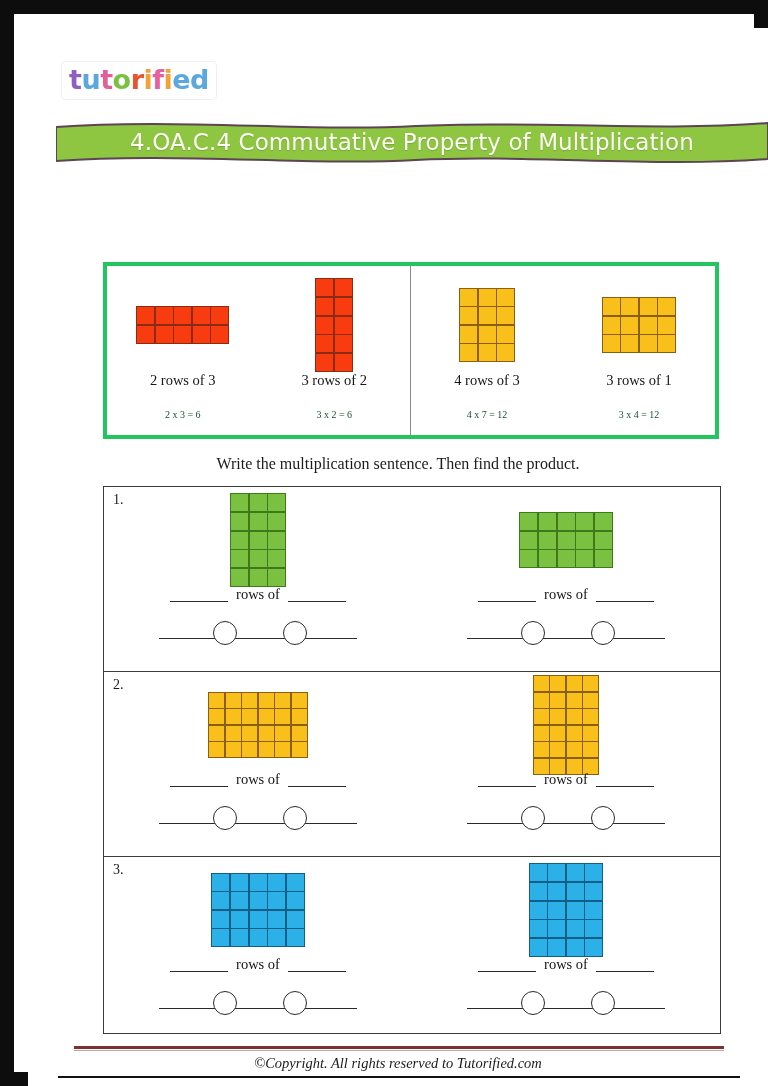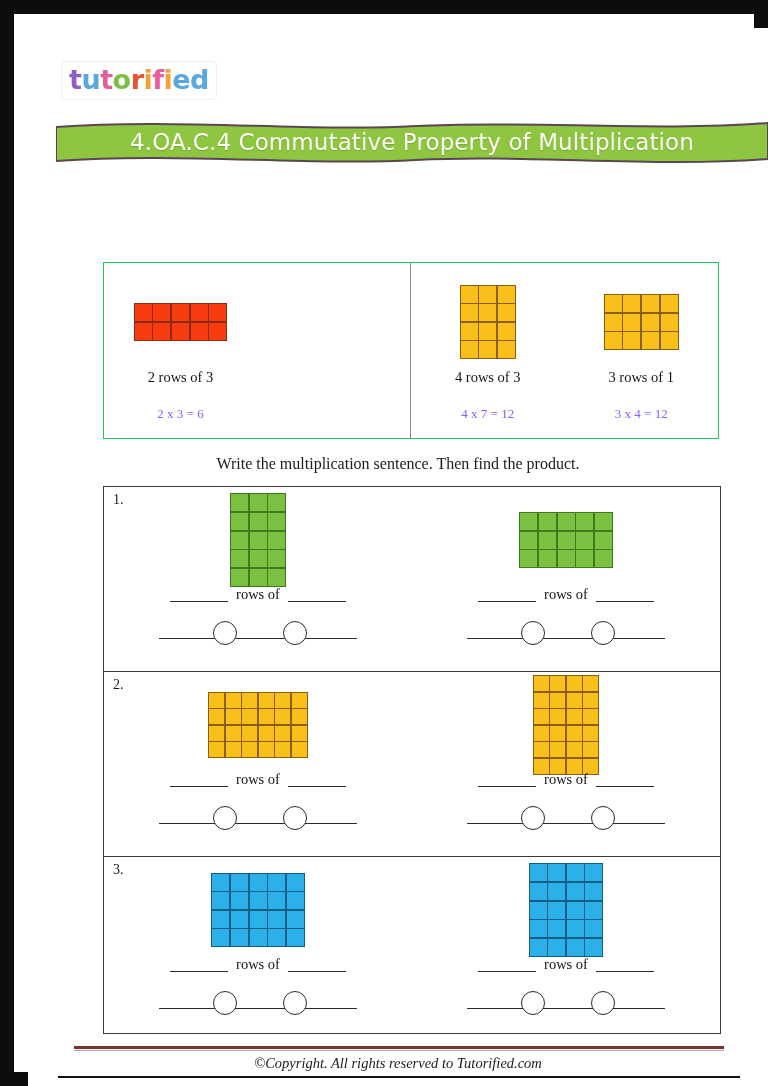--- a/index.html
+++ b/index.html
@@ -63,21 +63,21 @@
     position:absolute;width:740px;text-align:center;
     font-size:16px;color:#1b1b1b;
   }
   #lead-1{left:0;top:203px;}
   #lead-2{left:0;top:427px;}
 
   
   .example-box{
     position:absolute;left:75px;top:234px;
     width:616px;height:177px;
-    border:1px solid #22c55e;
+    border:4px solid #22c55e;
     box-sizing:border-box;
     display:flex;
   }
   .example-half{
     width:50%;box-sizing:border-box;
     display:flex;
   }
   .example-half.left{border-right:1px solid #8a8a8a;}
   .example-cell{
     width:50%;
@@ -86,21 +86,21 @@
     padding-top:16px;
   }
   .ex-art{
     height:86px;
     display:flex;align-items:center;justify-content:center;
   }
   .ex-label{
     font-size:14.5px;color:#161616;margin-top:4px;
   }
   .ex-eq{
-    font-size:13px;color:#8b5cf6;margin-top:20px;
+    font-size:10px;color:#14532d;margin-top:20px;
   }
 
   
   .grid{
     display:grid;
     box-sizing:border-box;
   }
   .grid .cellsq{
     box-sizing:border-box;
   }
@@ -217,20 +217,38 @@
                 <div class="cellsq" style="background: rgb(249, 59, 16);"></div>
                 <div class="cellsq" style="background: rgb(249, 59, 16);"></div>
                 <div class="cellsq" style="background: rgb(249, 59, 16);"></div>
                 <div class="cellsq" style="background: rgb(249, 59, 16);"></div>
                 <div class="cellsq" style="background: rgb(249, 59, 16);"></div>
               </div>
             </div>
           <div class="ex-label">2 rows of 3</div>
           <div class="ex-eq">2 x 3 = 6</div>
         </div>
+        <div class="example-cell">
+          <div class="ex-art">
+              <div class="grid" style="grid-template-columns: repeat(2, 17px); grid-template-rows: repeat(5, 17px); border: 1.6px solid rgb(138, 43, 18); background: rgb(138, 43, 18); gap: 1.6px;">
+                <div class="cellsq" style="background: rgb(249, 59, 16);"></div>
+                <div class="cellsq" style="background: rgb(249, 59, 16);"></div>
+                <div class="cellsq" style="background: rgb(249, 59, 16);"></div>
+                <div class="cellsq" style="background: rgb(249, 59, 16);"></div>
+                <div class="cellsq" style="background: rgb(249, 59, 16);"></div>
+                <div class="cellsq" style="background: rgb(249, 59, 16);"></div>
+                <div class="cellsq" style="background: rgb(249, 59, 16);"></div>
+                <div class="cellsq" style="background: rgb(249, 59, 16);"></div>
+                <div class="cellsq" style="background: rgb(249, 59, 16);"></div>
+                <div class="cellsq" style="background: rgb(249, 59, 16);"></div>
+              </div>
+            </div>
+          <div class="ex-label">3 rows of 2</div>
+          <div class="ex-eq">3 x 2 = 6</div>
+        </div>
       </div>
       <div class="example-half">
         <div class="example-cell">
           <div class="ex-art">
               <div class="grid" style="grid-template-columns: repeat(3, 17px); grid-template-rows: repeat(4, 17px); border: 1.6px solid rgb(138, 96, 16); background: rgb(138, 96, 16); gap: 1.6px;">
                 <div class="cellsq" style="background: rgb(249, 191, 27);"></div>
                 <div class="cellsq" style="background: rgb(249, 191, 27);"></div>
                 <div class="cellsq" style="background: rgb(249, 191, 27);"></div>
                 <div class="cellsq" style="background: rgb(249, 191, 27);"></div>
                 <div class="cellsq" style="background: rgb(249, 191, 27);"></div>

